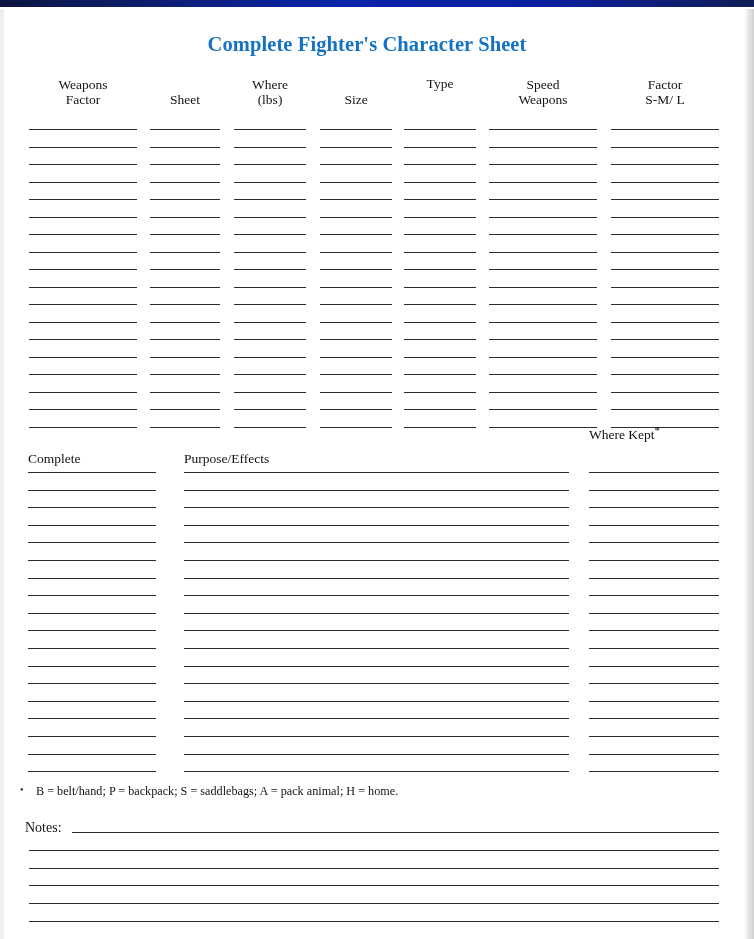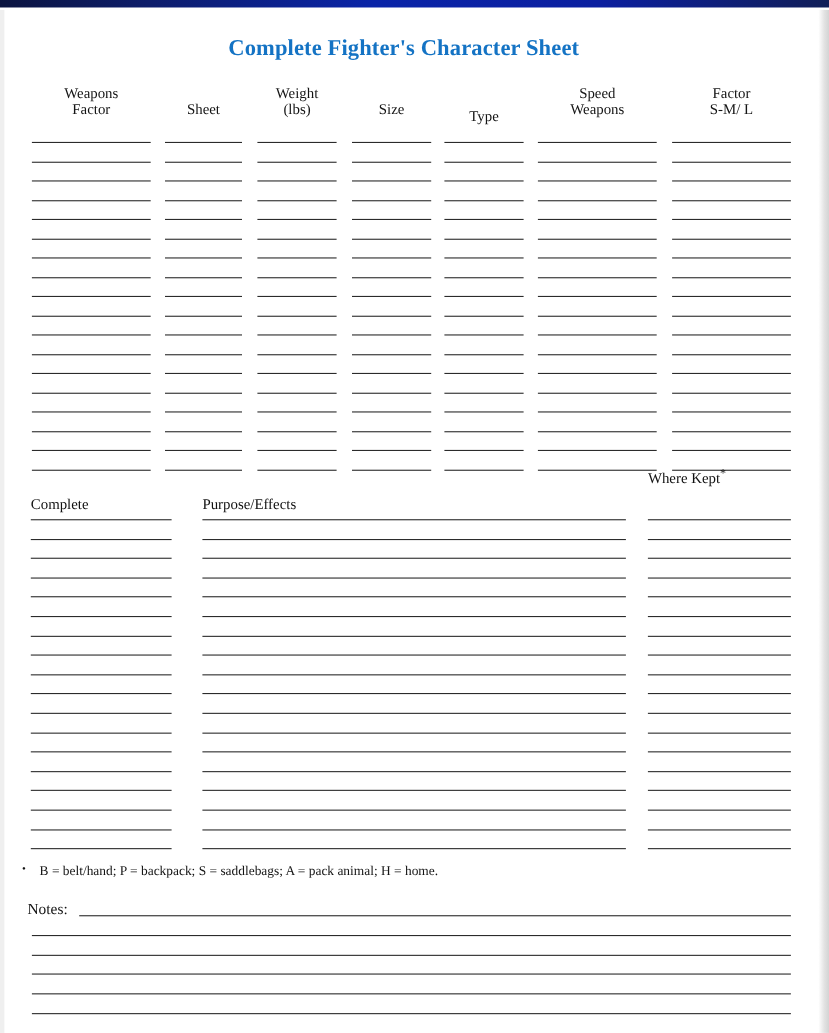--- a/index.html
+++ b/index.html
@@ -181,21 +181,21 @@
         <div class="rule" style="left: 146px; width: 70px; top: 277.5px;"></div>
         <div class="rule" style="left: 146px; width: 70px; top: 295px;"></div>
         <div class="rule" style="left: 146px; width: 70px; top: 312.5px;"></div>
         <div class="rule" style="left: 146px; width: 70px; top: 330px;"></div>
         <div class="rule" style="left: 146px; width: 70px; top: 347.5px;"></div>
         <div class="rule" style="left: 146px; width: 70px; top: 365px;"></div>
         <div class="rule" style="left: 146px; width: 70px; top: 382.5px;"></div>
         <div class="rule" style="left: 146px; width: 70px; top: 400px;"></div>
         <div class="rule" style="left: 146px; width: 70px; top: 417.5px;"></div>
         <div class="wcolhead" style="left: 230px; width: 72px; top: 68px;">
-          <div>Weight</div>
+          <div>Where</div>
           <div>(lbs)</div>
         </div>
         <div class="rule" style="left: 230px; width: 72px; top: 120px;"></div>
         <div class="rule" style="left: 230px; width: 72px; top: 137.5px;"></div>
         <div class="rule" style="left: 230px; width: 72px; top: 155px;"></div>
         <div class="rule" style="left: 230px; width: 72px; top: 172.5px;"></div>
         <div class="rule" style="left: 230px; width: 72px; top: 190px;"></div>
         <div class="rule" style="left: 230px; width: 72px; top: 207.5px;"></div>
         <div class="rule" style="left: 230px; width: 72px; top: 225px;"></div>
         <div class="rule" style="left: 230px; width: 72px; top: 242.5px;"></div>
@@ -223,21 +223,21 @@
         <div class="rule" style="left: 316px; width: 72px; top: 260px;"></div>
         <div class="rule" style="left: 316px; width: 72px; top: 277.5px;"></div>
         <div class="rule" style="left: 316px; width: 72px; top: 295px;"></div>
         <div class="rule" style="left: 316px; width: 72px; top: 312.5px;"></div>
         <div class="rule" style="left: 316px; width: 72px; top: 330px;"></div>
         <div class="rule" style="left: 316px; width: 72px; top: 347.5px;"></div>
         <div class="rule" style="left: 316px; width: 72px; top: 365px;"></div>
         <div class="rule" style="left: 316px; width: 72px; top: 382.5px;"></div>
         <div class="rule" style="left: 316px; width: 72px; top: 400px;"></div>
         <div class="rule" style="left: 316px; width: 72px; top: 417.5px;"></div>
-        <div class="wcolhead one-line" style="left: 400px; width: 72px; top: 74px; font-family: Liberation Serif, serif;">
+        <div class="wcolhead one-line" style="left: 400px; width: 72px; top: 52px; font-family: Liberation Serif, serif;">
           <div>Type</div>
         </div>
         <div class="rule" style="left: 400px; width: 72px; top: 120px;"></div>
         <div class="rule" style="left: 400px; width: 72px; top: 137.5px;"></div>
         <div class="rule" style="left: 400px; width: 72px; top: 155px;"></div>
         <div class="rule" style="left: 400px; width: 72px; top: 172.5px;"></div>
         <div class="rule" style="left: 400px; width: 72px; top: 190px;"></div>
         <div class="rule" style="left: 400px; width: 72px; top: 207.5px;"></div>
         <div class="rule" style="left: 400px; width: 72px; top: 225px;"></div>
         <div class="rule" style="left: 400px; width: 72px; top: 242.5px;"></div>

